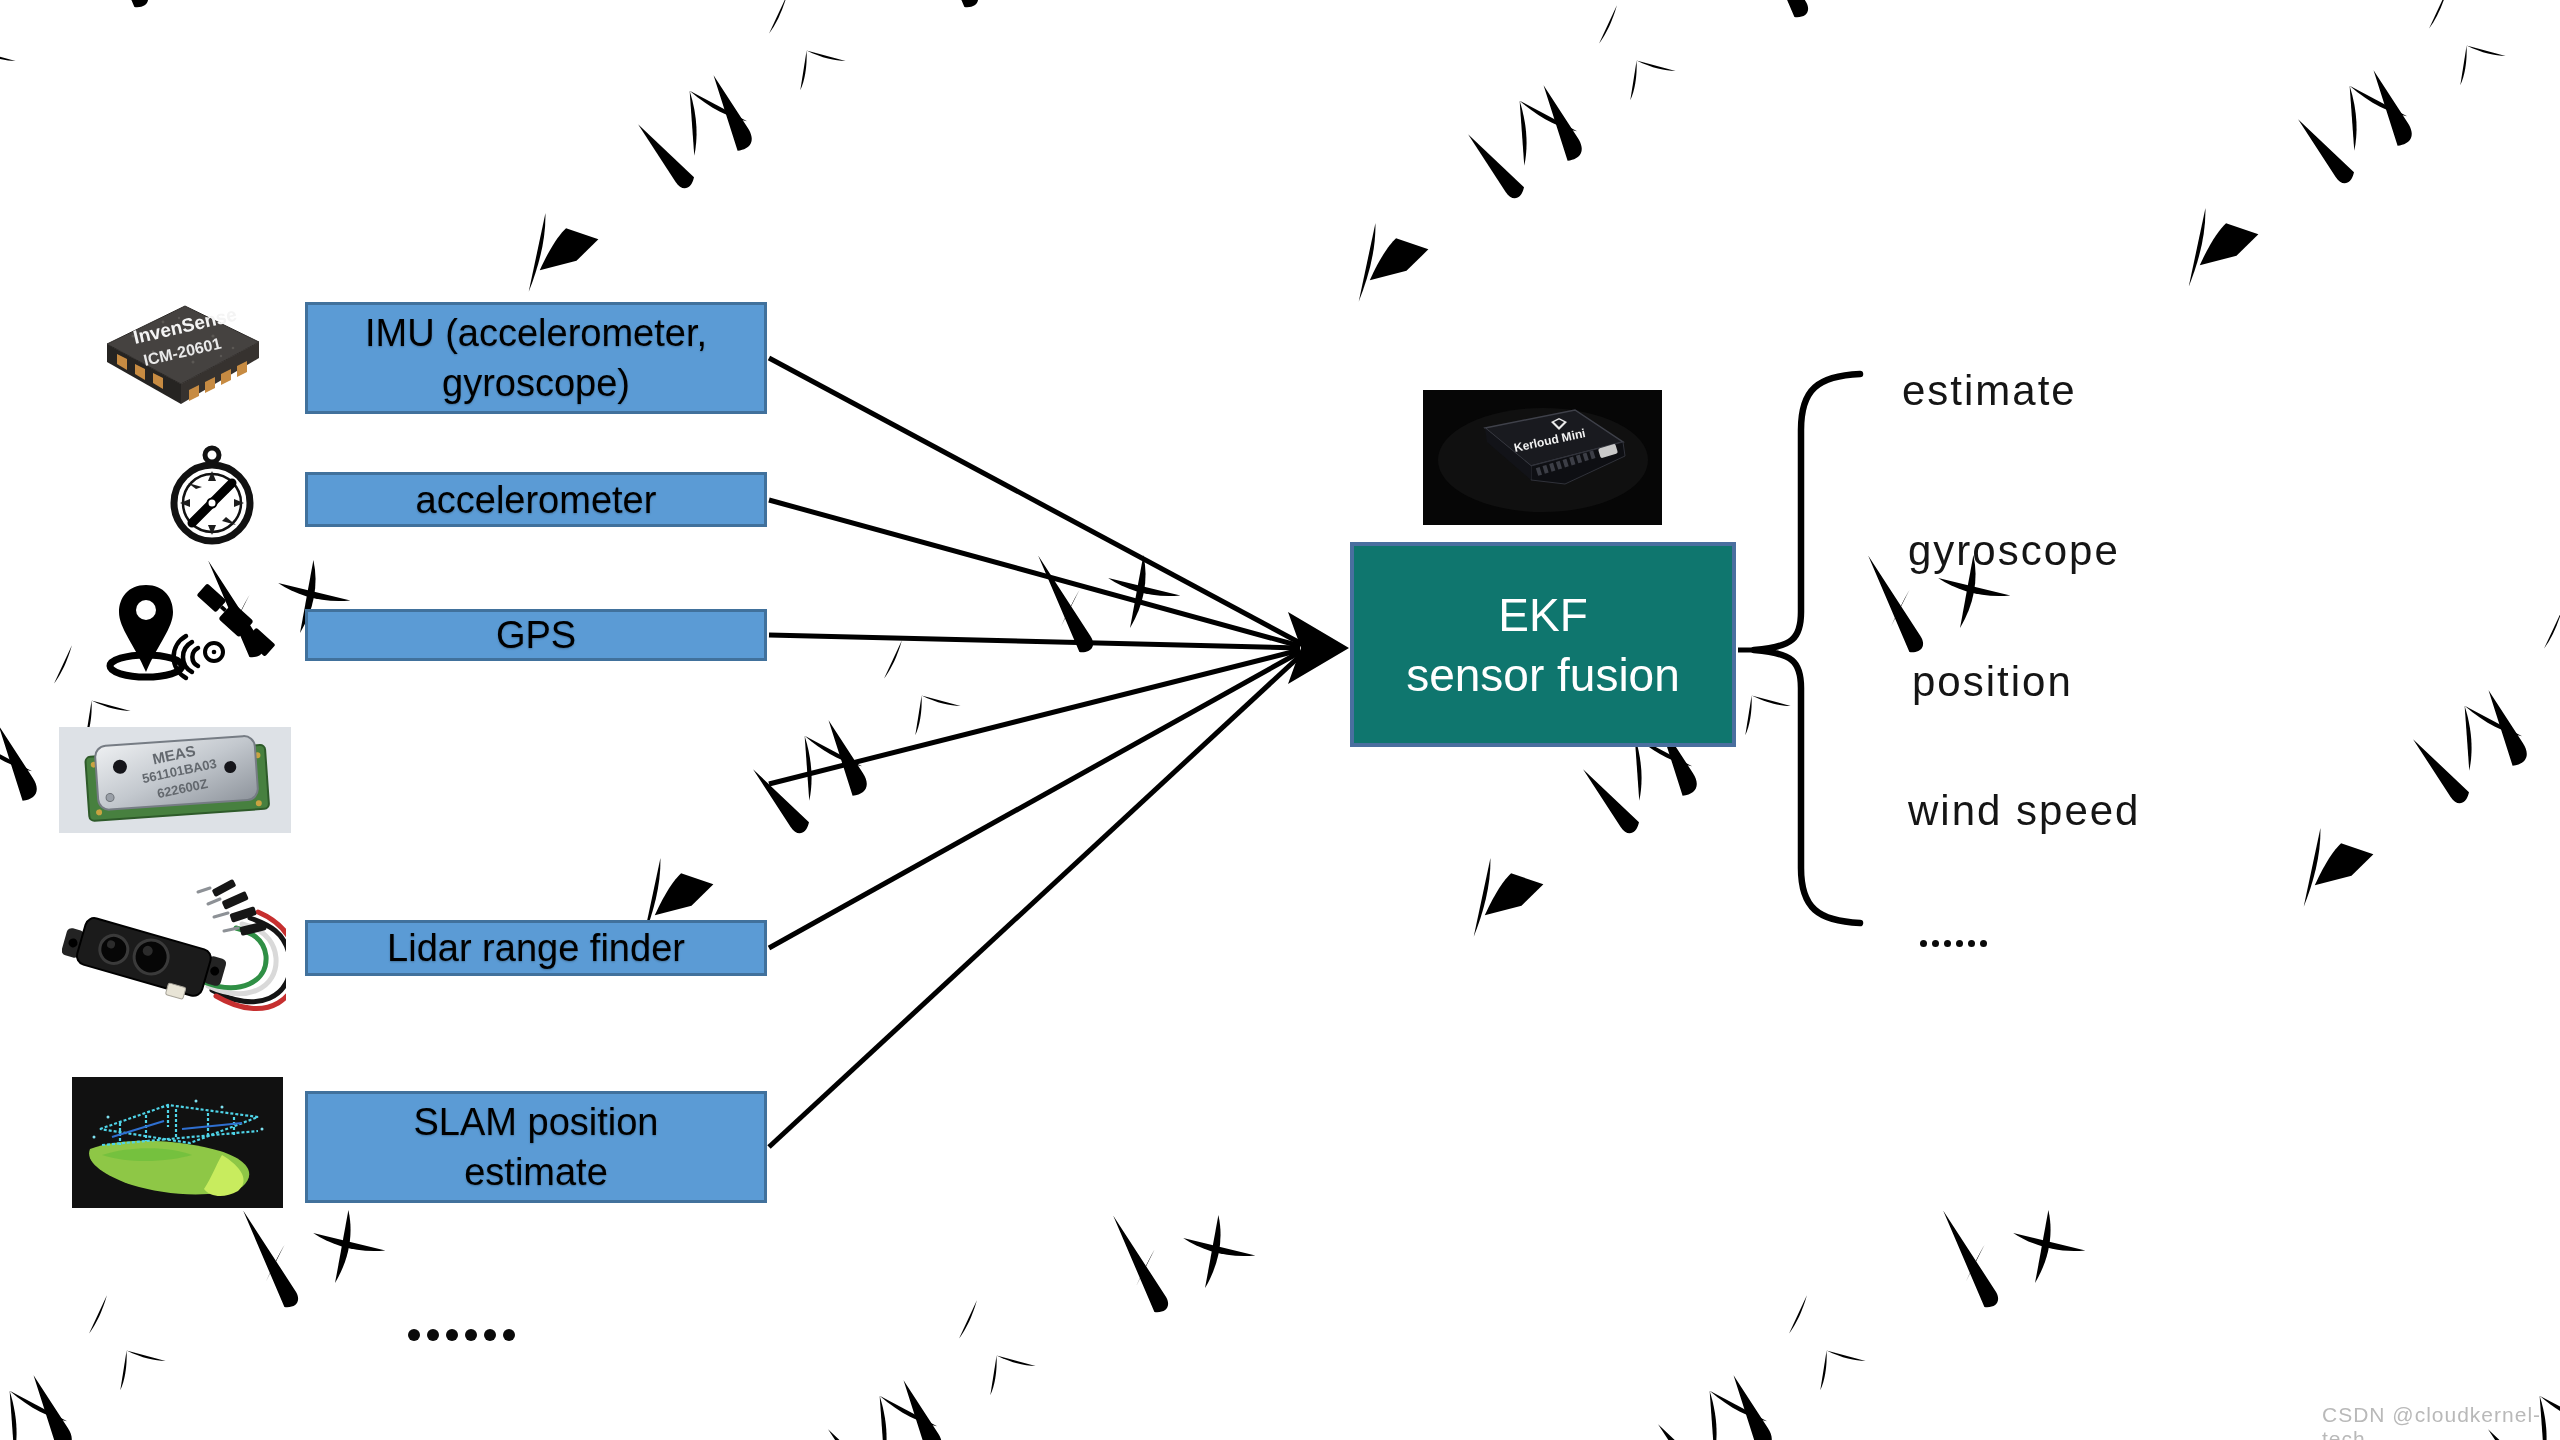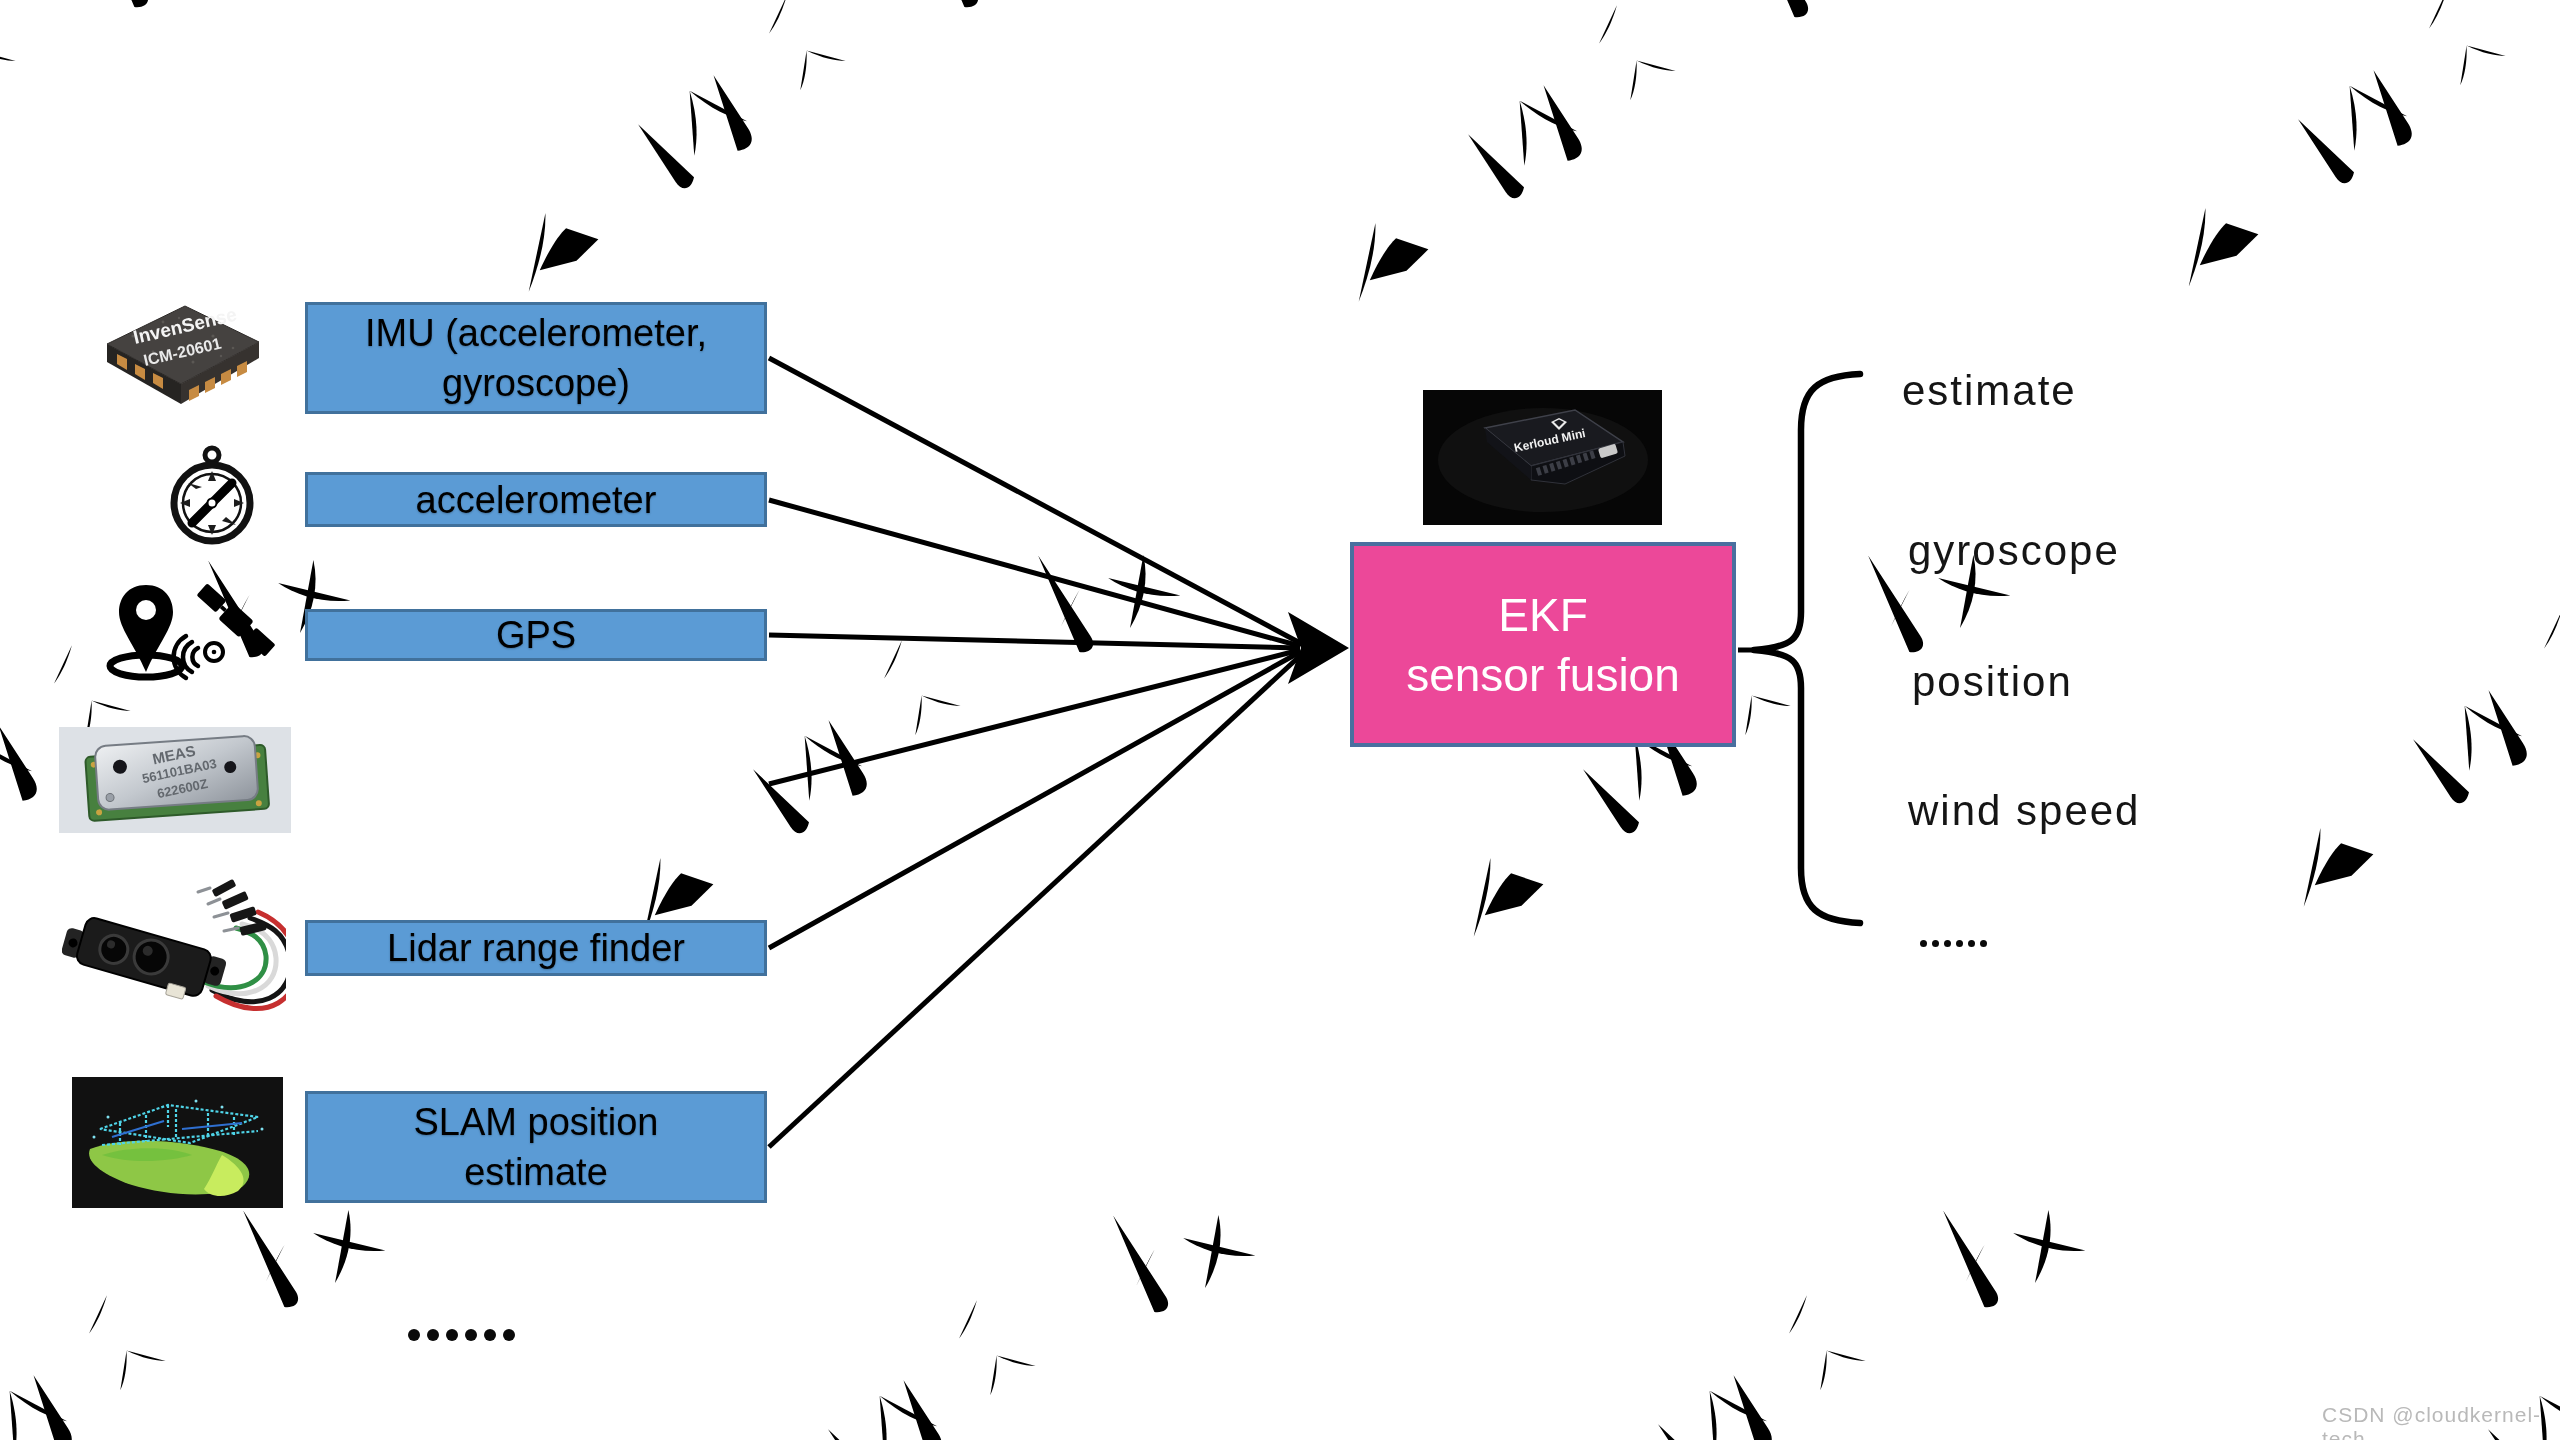--- a/index.html
+++ b/index.html
@@ -15,21 +15,21 @@
   .sensor-box{
     position:absolute;left:305px;width:462px;box-sizing:border-box;z-index:2;
     background:#5b9bd5;border:3px solid #41719c;
     display:flex;flex-direction:column;justify-content:center;align-items:center;
     color:#000000;font-size:38px;line-height:50px;text-align:center;
     text-shadow:0 1px 2px rgba(0,0,0,.25);
   }
   
   .ekf-box{
     position:absolute;left:1350px;top:542px;width:386px;height:205px;box-sizing:border-box;z-index:2;
-    background:#ec4899;border:4px solid #4a6f9f;
+    background:#0f766e;border:4px solid #4a6f9f;
     display:flex;flex-direction:column;justify-content:center;align-items:center;
     color:#ffffff;font-size:46px;line-height:60px;text-align:center;
   }
   .kerloud{position:absolute;left:1423px;top:390px;z-index:2;}
   
   .out-label{position:absolute;z-index:2;font-size:42px;line-height:48px;color:#151515;letter-spacing:2px;white-space:nowrap;}
   .dots{position:absolute;z-index:2;display:flex;align-items:center;}
   .dots i{display:block;border-radius:50%;background:#0a0a0a;}
   .dots-left i{width:12px;height:12px;margin-right:7px;}
   .dots-right i{width:7px;height:7px;margin-right:5px;}

